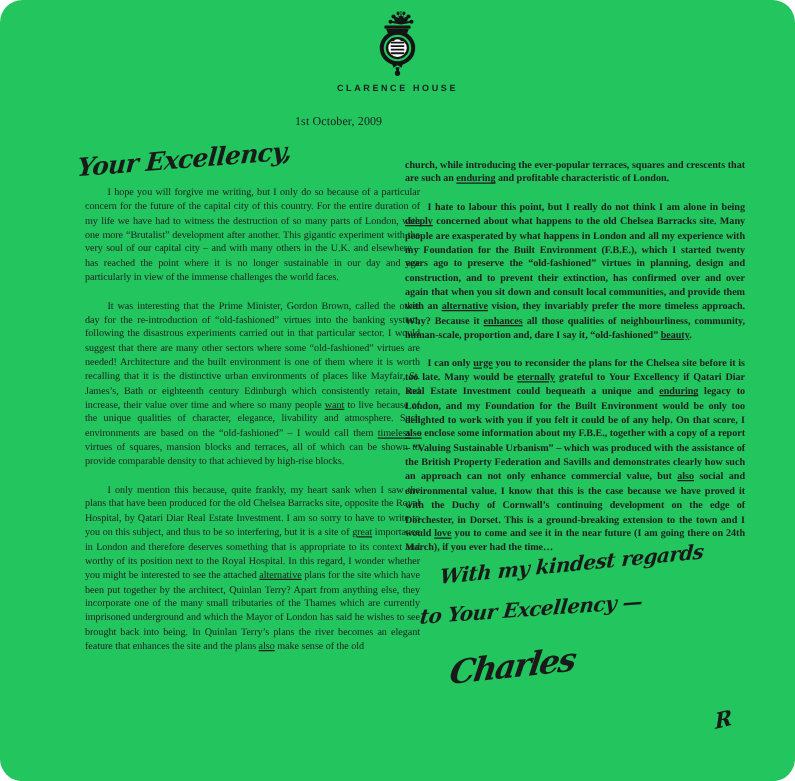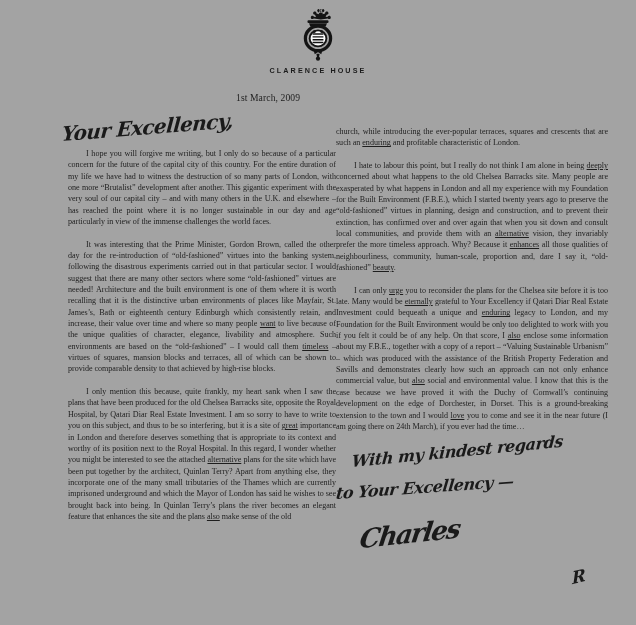--- a/index.html
+++ b/index.html
@@ -12,21 +12,22 @@
     height: 625px;
     position: relative;
     overflow: hidden;
     font-family: "Liberation Serif", serif;
     color: #242424;
   }
 
   .page {
     position: absolute;
     inset: 0;
-    background: #a3a3a3;
+    background: #22c55e;
+    border-radius: 18px;
   }
 
   
   .letterhead {
     position: absolute;
     left: 0;
     top: 8px;
     width: 100%;
     text-align: center;
   }
@@ -125,23 +126,24 @@
     line-height: 11.35px;
     text-align: justify;
     color: #1e1e1e;
     letter-spacing: -0.03px;
   }
   .col-left {
     left: 68px;
     width: 268px;
   }
   .col-right {
-    left: 336px;
+    left: 324px;
     width: 272px;
     top: 126px;
+    font-weight: bold;
   }
   .col p {
     margin: 0 0 11.3px 0;
     text-indent: 18px;
   }
   .col p.no-indent {
     text-indent: 0;
   }
   u {
     text-decoration: underline;
@@ -170,21 +172,21 @@
         <ellipse cx="25.6" cy="23.6" rx="1.5" ry="1.4" fill="#141414"></ellipse>
 
         <path d="M17.2 41.6l1.6 4.6 3.2-2.3 3.2 2.3 1.6-4.6-4.8 1.4z"></path>
         <path d="M20.4 45.8h3.2l-.7 3.6h-1.8z"></path>
         <ellipse cx="22" cy="50.6" rx="2.1" ry="2.2"></ellipse>
       </g>
     </svg>
     <div class="house-name">CLARENCE HOUSE</div>
   </div>
 
-  <div class="date-line">1st March, 2009</div>
+  <div class="date-line">1st October, 2009</div>
 
   <div class="hand salutation">Your Excellency,</div>
 
   <div class="columns">
 
     <div class="col col-left">
       <p>I hope you will forgive me writing, but I only do so because of a particular concern for the future of the capital city of this country.  For the entire duration of my life we have had to witness the destruction of so many parts of London, with one more “Brutalist” development after another.  This gigantic experiment with the very soul of our capital city – and with many others in the U.K. and elsewhere – has reached the point where it is no longer sustainable in our day and age particularly in view of the immense challenges the world faces.</p>
       <p>It was interesting that the Prime Minister, Gordon Brown, called the other day for the re-introduction of “old-fashioned” virtues into the banking system, following the disastrous experiments carried out in that particular sector.  I would suggest that there are many other sectors where some “old-fashioned” virtues are needed!  Architecture and the built environment is one of them where it is worth recalling that it is the distinctive urban environments of places like Mayfair, St. James’s, Bath or eighteenth century Edinburgh which consistently retain, and increase, their value over time and where so many people <u>want</u> to live because of the unique qualities of character, elegance, livability and atmosphere.  Such environments are based on the “old-fashioned” – I would call them <u>timeless</u> – virtues of squares, mansion blocks and terraces, all of which can be shown to provide comparable density to that achieved by high-rise blocks.</p>
       <p>I only mention this because, quite frankly, my heart sank when I saw the plans that have been produced for the old Chelsea Barracks site, opposite the Royal Hospital, by Qatari Diar Real Estate Investment.  I am so sorry to have to write to you on this subject, and thus to be so interfering, but it is a site of <u>great</u> importance in London and therefore deserves something that is appropriate to its context and worthy of its position next to the Royal Hospital.  In this regard, I wonder whether you might be interested to see the attached <u>alternative</u> plans for the site which have been put together by the architect, Quinlan Terry?  Apart from anything else, they incorporate one of the many small tributaries of the Thames which are currently imprisoned underground and which the Mayor of London has said he wishes to see brought back into being.  In Quinlan Terry’s plans the river becomes an elegant feature that enhances the site and the plans <u>also</u> make sense of the old</p>
     </div>

